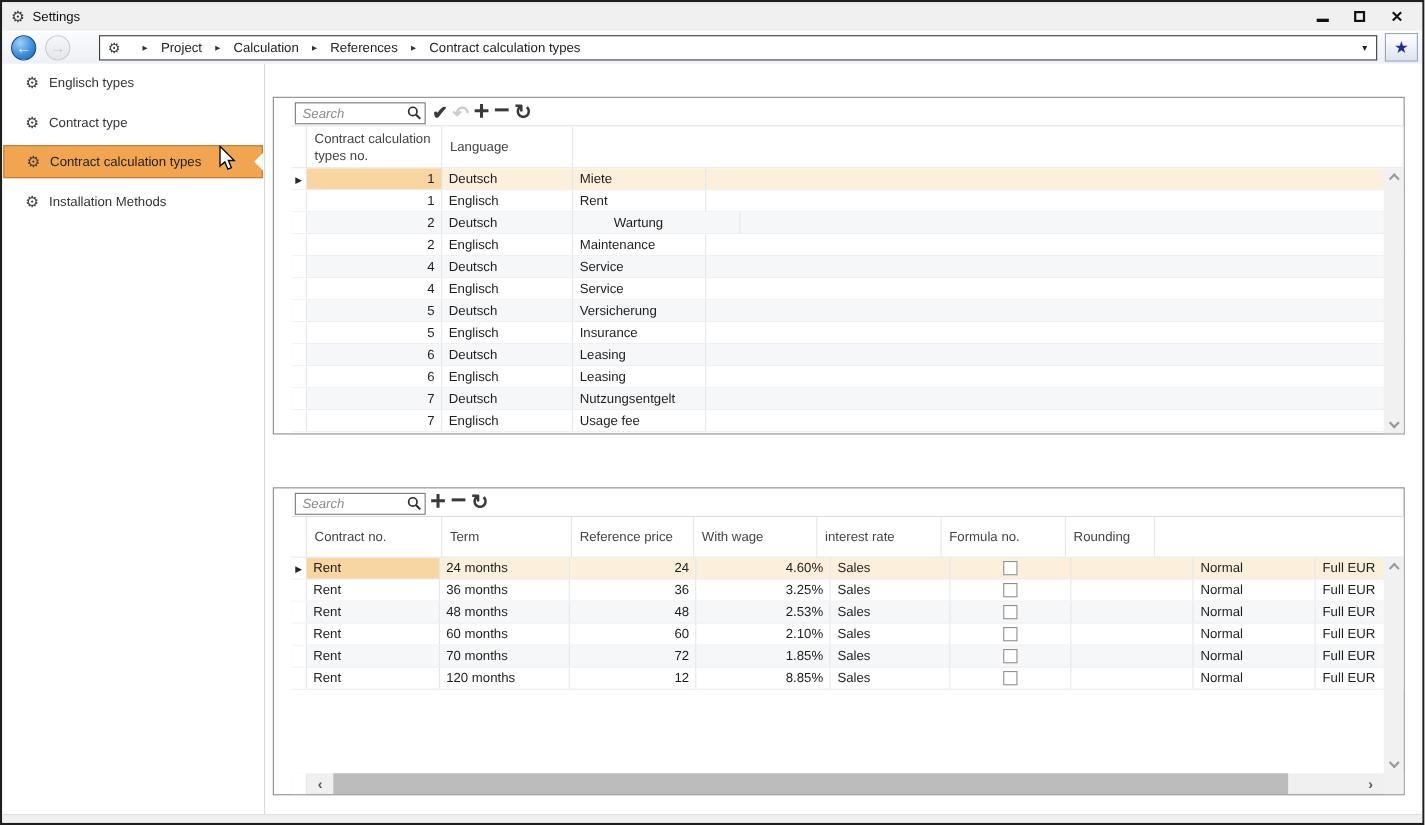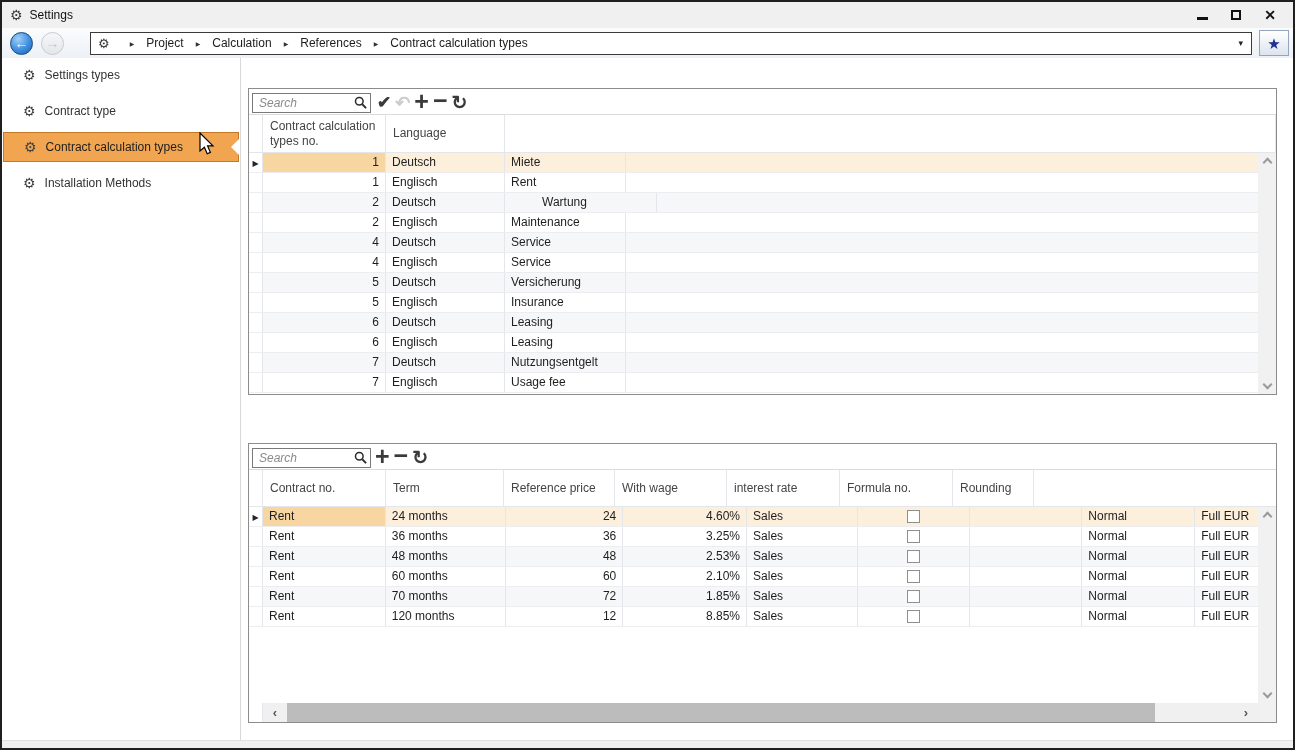--- a/index.html
+++ b/index.html
@@ -43,21 +43,21 @@
   .sidebar{ width:239px; border-right:1px solid #d8d8d8; padding-top:2px; }
   .side-item{ height:30px; margin:0 1px 6px 1px; display:flex; align-items:center; padding-left:20px;
               font-size:12px; color:#333; position:relative; cursor:default; }
   .side-item .gear{ font-size:14px; color:#3f3f3f; margin-right:9px; line-height:1; }
   .side-item.selected{ background:#f2a550; border:1px solid #c07a28; color:#1d1d1d; }
   .side-item.selected::after{ content:""; position:absolute; right:-1px; top:50%; margin-top:-8px;
               border-top:8px solid transparent; border-bottom:8px solid transparent; border-right:8px solid #fff; }
   .main{ flex:1; position:relative; }
 
   
-  .grid{ position:absolute; border:1px solid #8c8c8c; background:#fff; display:flex; flex-direction:column; }
+  .grid{ position:absolute; border:1px solid #8c8c8c; background:#fff; display:flex; flex-direction:column;padding-left:16px; }
   #grid1{ left:246px; top:86px; width:1029px; height:307px; }
   #grid2{ left:246px; top:441px; width:1029px; height:280px; }
 
   .gtoolbar{ height:26px; display:flex; align-items:center; padding:2px 0 0 3px; border-bottom:1px solid #dcdcdc; }
   .searchbox{ width:119px; height:20px; border:1px solid #7a7a7a; display:flex; align-items:center; padding:0 3px 0 6px; }
   .searchph{ flex:1; font-size:12px; font-style:italic; color:#8a8a8a; }
   .mag{ width:13px; height:13px; }
   .gi{ color:#3a3a3a; line-height:1; margin-left:4px; cursor:default; }
   .gi-check{ font-size:17px; font-weight:bold; margin-left:6px; }
   .gi-undo{ font-size:18px; font-weight:bold; color:#ccc; }
@@ -145,21 +145,21 @@
     </div>
     <div class="favbtn">
       <span class="star">★</span>
     </div>
   </div>
 
   <div class="bodyarea">
     <div class="sidebar">
       <div class="side-item">
         <span class="gear">⚙</span>
-        <span>Settings types</span>
+        <span>Englisch types</span>
       </div>
       <div class="side-item">
         <span class="gear">⚙</span>
         <span>Contract type</span>
       </div>
       <div class="side-item selected">
         <span class="gear">⚙</span>
         <span>Contract calculation types</span>
       </div>
       <div class="side-item">

